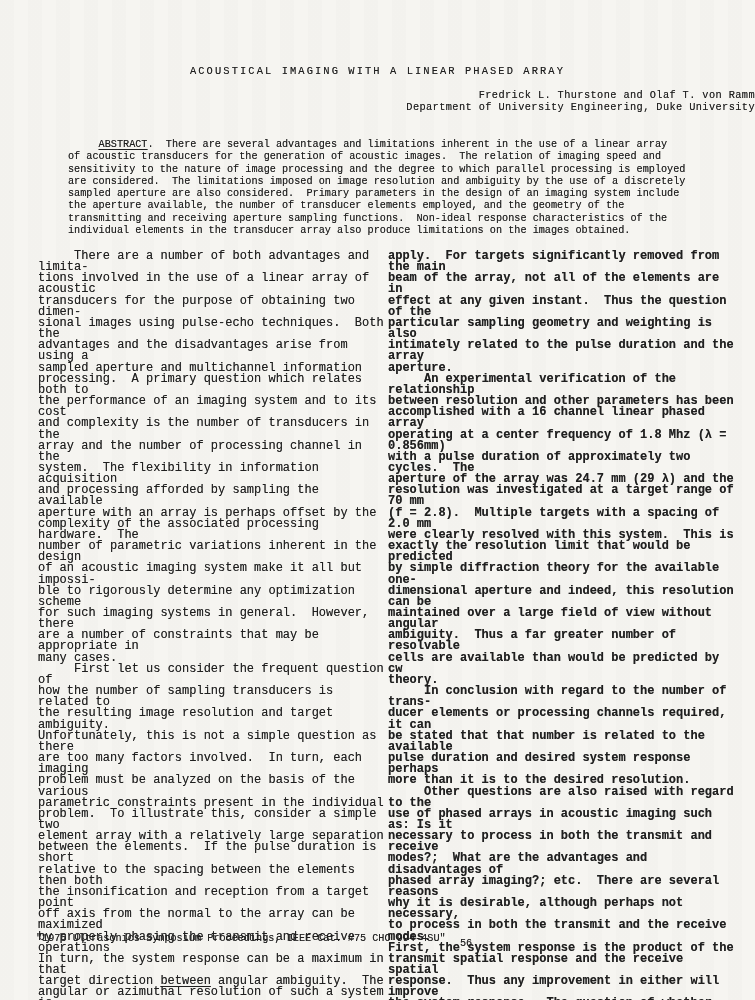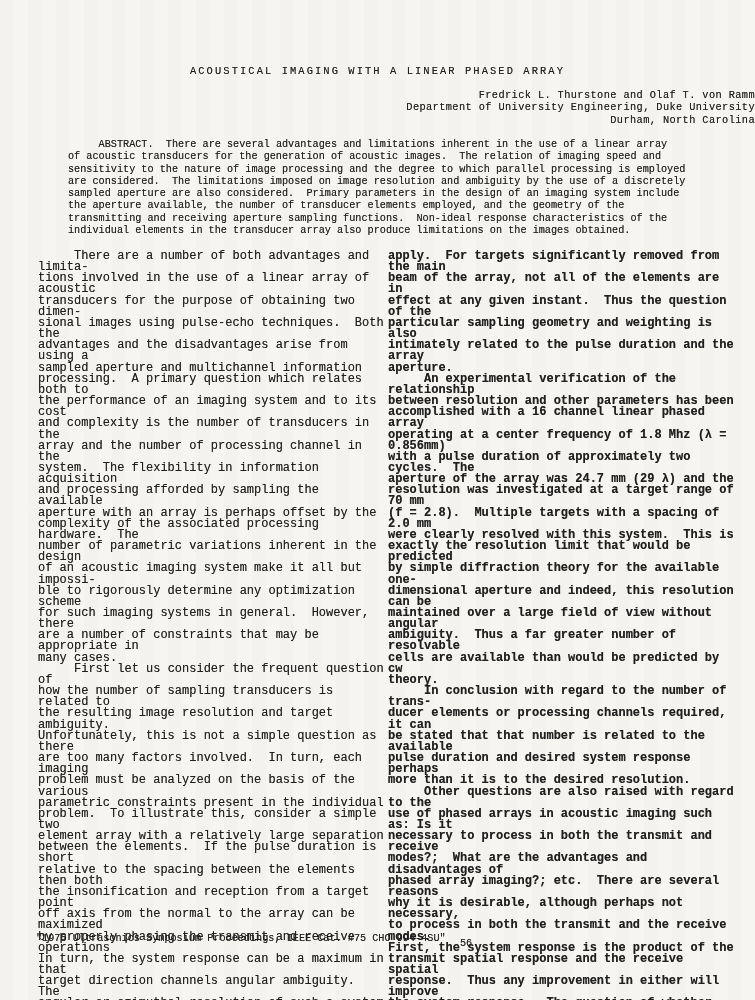--- a/index.html
+++ b/index.html
@@ -36,41 +36,40 @@
   .abstract {
     position: absolute; top: 139px; left: 68px; width: 640px;
     font-size: 10.2px; line-height: 12.3px;
   }
   .col {
     position: absolute; top: 251px; width: 346px;
     font-size: 12px; line-height: 11.15px;
   }
   .col.left  { left: 38px; }
   .col.right { left: 388px; font-weight: bold; }
-  .u { text-underline-offset: 1.5px; }
+  .u { text-decoration: underline; text-underline-offset: 1.5px; }
   .footer {
     position: absolute; top: 933px; left: 36px;
     font-size: 10.2px;
   }
   .pagenum {
     position: absolute; top: 938px; left: 460px;
     font-size: 10.2px;
   }
 </style>
 </head>
 <body>
 
 <div class="page">
 
   <div class="title txt">ACOUSTICAL IMAGING WITH A LINEAR PHASED ARRAY</div>
 
   <div class="authors">
     <div class="txt">Fredrick L. Thurstone and Olaf T. von Ramm</div>
     <div class="txt">Department of University Engineering, Duke University</div>
-    <div class="txt">Durham, North Carolina</div>
   </div>
 
   <div class="abstract txt"><span>     </span><span class="u">ABSTRACT</span><span>.  There are several advantages and limitations inherent in the use of a linear array
 of acoustic transducers for the generation of acoustic images.  The relation of imaging speed and
 sensitivity to the nature of image processing and the degree to which parallel processing is employed
 are considered.  The limitations imposed on image resolution and ambiguity by the use of a discretely
 sampled aperture are also considered.  Primary parameters in the design of an imaging system include
 the aperture available, the number of transducer elements employed, and the geometry of the
 transmitting and receiving aperture sampling functions.  Non-ideal response characteristics of the
 individual elements in the transducer array also produce limitations on the images obtained.</span></div>
@@ -103,21 +102,21 @@
 problem must be analyzed on the basis of the various
 parametric constraints present in the individual
 problem.  To illustrate this, consider a simple two
 element array with a relatively large separation
 between the elements.  If the pulse duration is short
 relative to the spacing between the elements then both
 the insonification and reception from a target point
 off axis from the normal to the array can be maximized
 by properly phasing the transmit and receive operations
 In turn, the system response can be a maximum in that
-target direction </span><span class="u">channels</span><span> angular ambiguity.  The
+target direction </span><span class="u">between</span><span> angular ambiguity.  The
 angular or azimuthal resolution of such a system is
 determined solely by the separation between the
 elements, the target range, and the pulse duration
 including stretching in the processing and has nothing
 to do with the number of elements in the array.  The
 dynamic range of such a system is clearly limited by
 various anomalous responses but not the system
 resolution.
      Thus in the pulsed mode, and particularly in the
 near field of the aperture of the array, the resolution

